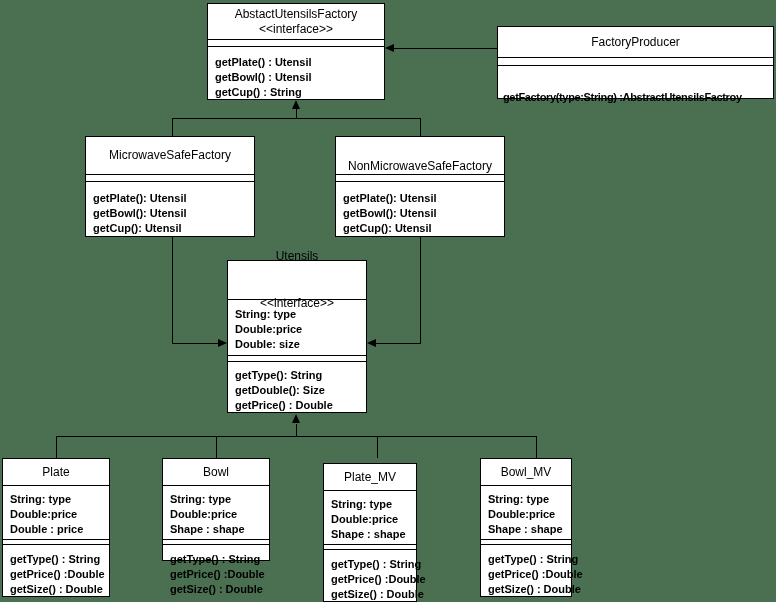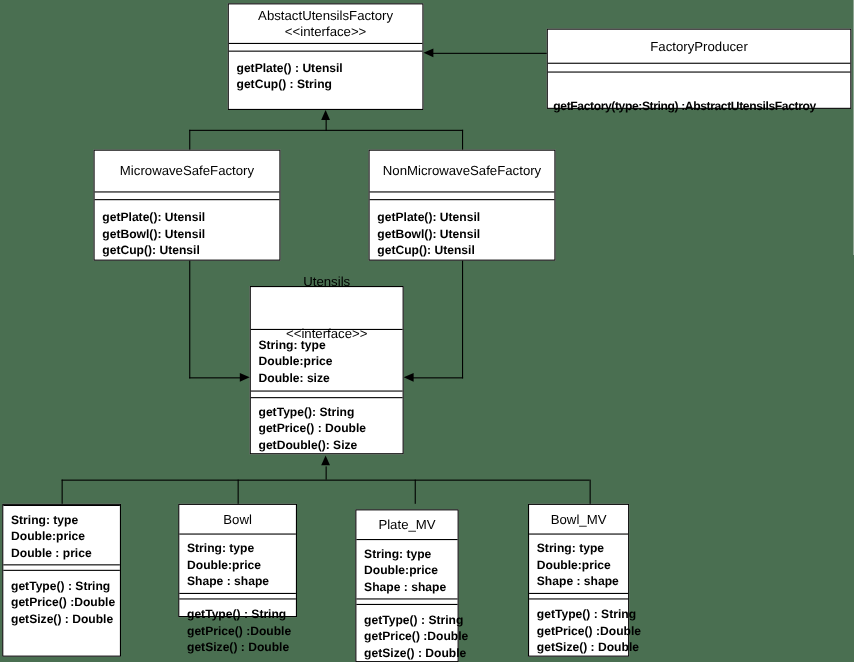--- a/index.html
+++ b/index.html
@@ -24,20 +24,21 @@
 <div id="canvas" style="background: rgb(74, 111, 81);">
 
   <div class="uml-class" style="left:207px;top:3px;width:178px;height:97px;">
     <div class="c-title" style="height:35px;">
       <div>AbstactUtensilsFactory</div>
       <div>&lt;&lt;interface&gt;&gt;</div>
     </div>
     <div class="c-gap" style="height:6px;"></div>
     <div class="c-methods" style="padding-top:8px;">
       <div class="member">getPlate() : Utensil</div>
+      <div class="member">getBowl() : Utensil</div>
       <div class="member">getCup() : String</div>
     </div>
   </div>
 
   <div class="uml-class" style="left:497px;top:26px;width:277px;height:73px;">
     <div class="c-title" style="height:30px;">
       <div>FactoryProducer</div>
     </div>
     <div class="c-gap" style="height:7px;"></div>
     <div class="c-methods" style="padding-top:24px;">
@@ -51,21 +52,21 @@
     </div>
     <div class="c-gap" style="height:6px;"></div>
     <div class="c-methods" style="padding-top:9px;">
       <div class="member">getPlate(): Utensil</div>
       <div class="member">getBowl(): Utensil</div>
       <div class="member">getCup(): Utensil</div>
     </div>
   </div>
 
   <div class="uml-class" style="left:335px;top:136px;width:170px;height:101px;">
-    <div class="c-title" style="height:37px;">
+    <div class="c-title" style="height:37px;justify-content:flex-end;">
       <div>NonMicrowaveSafeFactory</div>
     </div>
     <div class="c-gap" style="height:6px;"></div>
     <div class="c-methods" style="padding-top:9px;">
       <div class="member">getPlate(): Utensil</div>
       <div class="member">getBowl(): Utensil</div>
       <div class="member">getCup(): Utensil</div>
     </div>
   </div>
 
@@ -75,26 +76,29 @@
       <div>&lt;&lt;interface&gt;&gt;</div>
     </div>
     <div class="c-fields" style="height:56px;padding-top:7px;box-sizing:border-box;">
       <div class="member">String: type</div>
       <div class="member">Double:price</div>
       <div class="member">Double: size</div>
     </div>
     <div class="c-gap" style="height:5px;"></div>
     <div class="c-methods" style="padding-top:6px;">
       <div class="member">getType(): String</div>
+      <div class="member">getDouble(): Size</div>
       <div class="member">getPrice() : Double</div>
-      <div class="member">getDouble(): Size</div>
     </div>
   </div>
 
   <div class="uml-class" style="left:2px;top:458px;width:108px;height:139px;">
+    <div class="c-title" style="height:26px;">
+      <div>Plate</div>
+    </div>
     <div class="c-fields" style="height:54px;padding-top:6px;box-sizing:border-box;">
       <div class="member">String: type</div>
       <div class="member">Double:price</div>
       <div class="member">Double : price</div>
     </div>
     <div class="c-gap" style="height:4px;"></div>
     <div class="c-methods" style="padding-top:7px;">
       <div class="member">getType() : String</div>
       <div class="member">getPrice() :Double</div>
       <div class="member">getSize() : Double</div>

